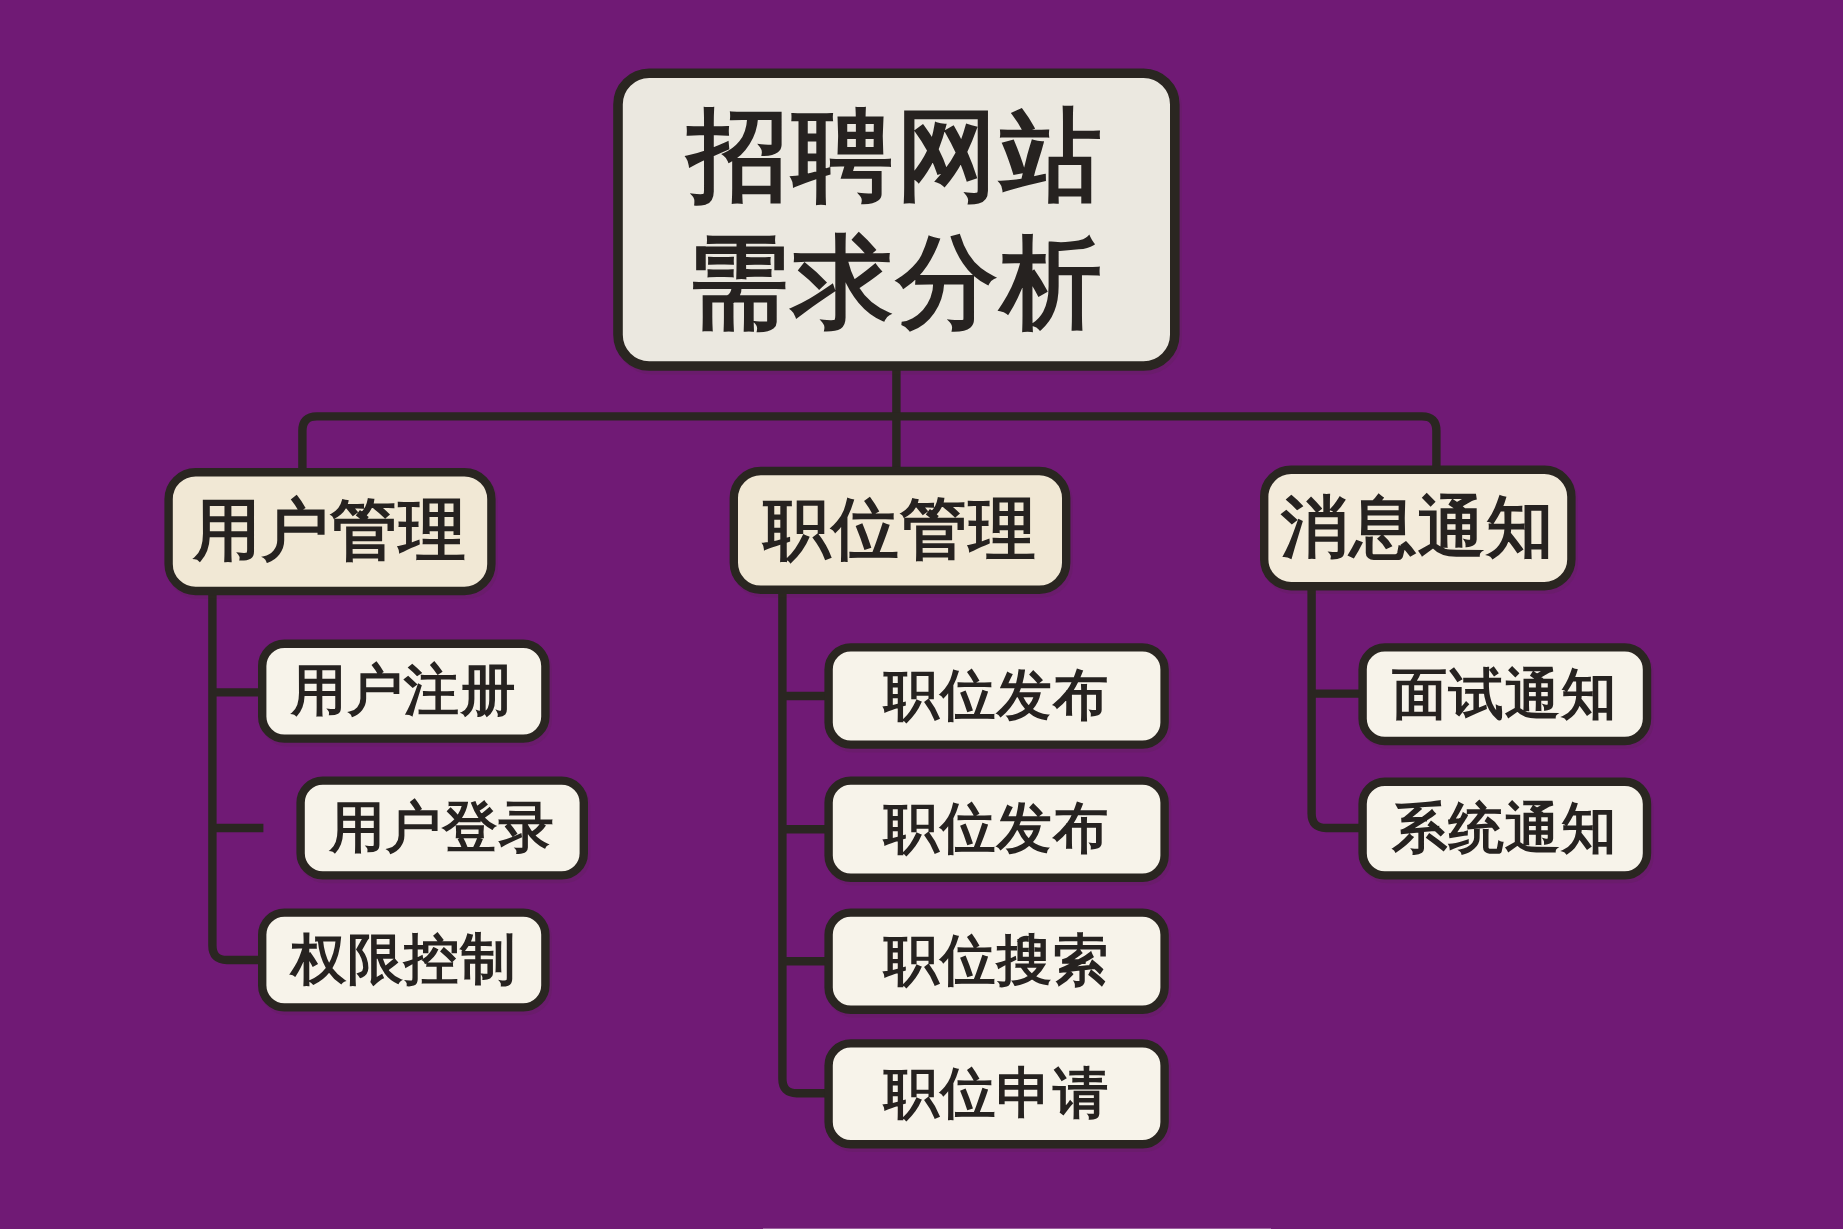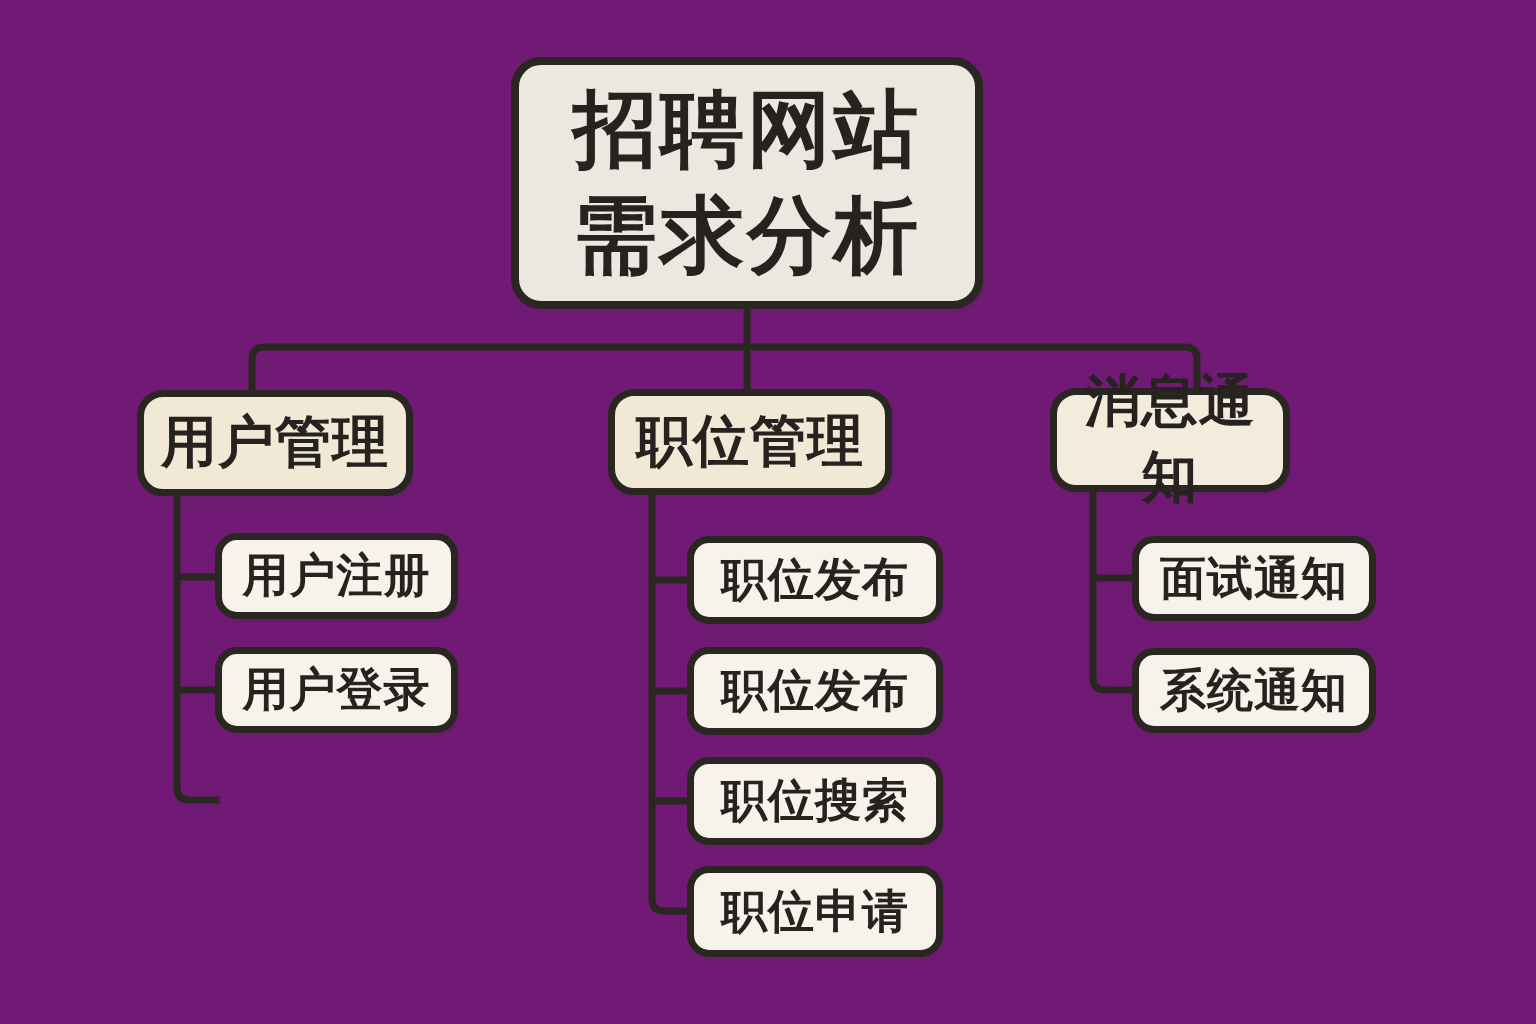--- a/index.html
+++ b/index.html
@@ -52,31 +52,31 @@
   }
   .node-branch {
     height: 106px;
     background: #f1e8d5;
     border-radius: 26px;
     font-size: 56px;
     letter-spacing: 1px;
   }
   .node-branch-1 { left: 137px;  top: 390px; width: 276px; }
   .node-branch-2 { left: 608px;  top: 389px; width: 284px; }
-  .node-branch-3 { left: 1050px; top: 388px; width: 240px; height: 104px; background: #f3ebdb; }
+  .node-branch-3 { left: 1050px; top: 388px; width: 263px; height: 104px; background: #f3ebdb; }
   .node-leaf {
     font-size: 46px;
     border-radius: 22px;
     letter-spacing: 1px;
   }
   .leaf-l { left: 215px;  width: 243px; height: 86px; }
-  .leaf-m { left: 687px;  width: 256px; height: 88px; }
+  .leaf-m { left: 687px;  width: 287px; height: 88px; }
   .leaf-r { left: 1132px; width: 244px; height: 85px; }
   .leaf-l1 { top: 533px; }
-  .leaf-l2 { top: 647px; }
+  .leaf-l2 { top: 647px; margin-left: 32px; }
   .leaf-l3 { top: 757px; }
   .leaf-m1 { top: 536px; }
   .leaf-m2 { top: 647px; }
   .leaf-m3 { top: 757px; }
   .leaf-m4 { top: 866px; height: 91px; text-align: right; }
   .leaf-r1 { top: 536px; }
   .leaf-r2 { top: 648px; align-items: center; }
   .title-line { display: block; }
 </style>
 </head>
@@ -113,20 +113,23 @@
   <div class="node node-branch node-branch-3">
     <span>消息通知</span>
   </div>
 
   <div class="node node-leaf leaf-l leaf-l1">
     <span>用户注册</span>
   </div>
   <div class="node node-leaf leaf-l leaf-l2">
     <span>用户登录</span>
   </div>
+  <div class="node node-leaf leaf-l leaf-l3">
+    <span>权限控制</span>
+  </div>
 
   <div class="node node-leaf leaf-m leaf-m1">
     <span>职位发布</span>
   </div>
   <div class="node node-leaf leaf-m leaf-m2">
     <span>职位发布</span>
   </div>
   <div class="node node-leaf leaf-m leaf-m3">
     <span>职位搜索</span>
   </div>

